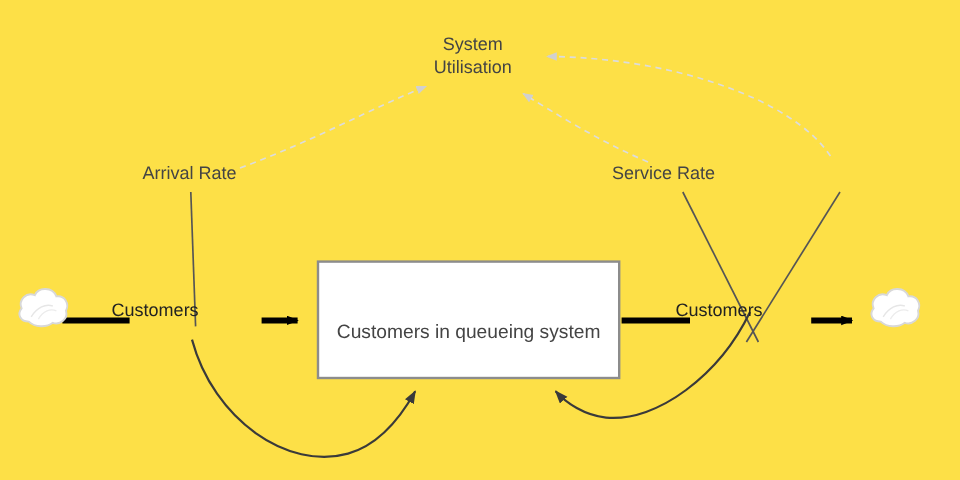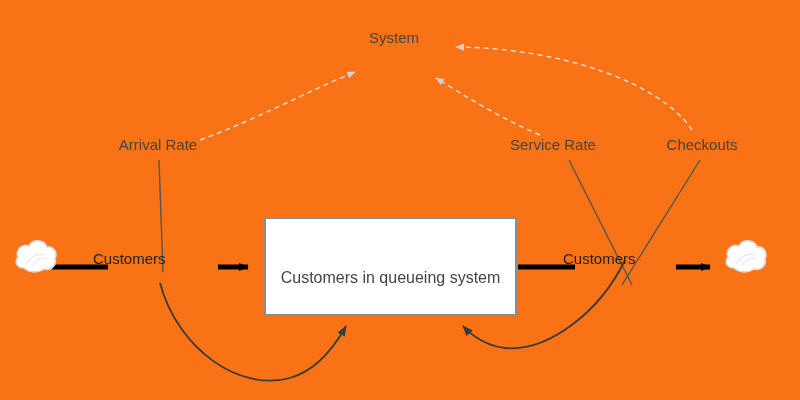--- a/index.html
+++ b/index.html
@@ -10,21 +10,21 @@
   body {
     width: 800px;
     height: 400px;
     font-family: "Liberation Sans", sans-serif;
     overflow: hidden;
   }
   #diagram-root {
     position: relative;
     width: 800px;
     height: 400px;
-    background: #f97316;
+    background: #fde047;
   }
   #diagram-svg {
     position: absolute;
     top: 0;
     left: 0;
     width: 800px;
     height: 400px;
   }
   .node-label {
     position: absolute;
@@ -138,27 +138,27 @@
                C 764,246 768,253 765,259
                C 767,266 760,271 754,269
                C 749,273 739,273 734,268 Z" fill="#ffffff" stroke="#d8d8d8" stroke-width="1.6"></path>
       <path d="M 736,264 C 741,256 748,253 754,255" fill="none" stroke="#e6e6e6" stroke-width="1.2"></path>
       <path d="M 742,266 C 746,259 752,257 757,259" fill="none" stroke="#ececec" stroke-width="1.1"></path>
     </g>
   </svg>
 
   <div class="node-label two-line" style="left: 324px; top: 28px; width: 140px;">
     <div>System</div>
+    <div>Utilisation</div>
   </div>
 
   <div class="node-label" style="left: 98px; top: 136px; width: 120px;">Arrival Rate</div>
 
   <div class="node-label" style="left: 493px; top: 136px; width: 120px;">Service Rate</div>
 
-  <div class="node-label" style="left: 647px; top: 136px; width: 110px;">Checkouts</div>
 
   <div class="flow-label two-line" style="left: 93px; top: 249px; width: 140px;">
     <div>Customers</div>
   </div>
 
   <div class="flow-label two-line" style="left: 563px; top: 249px; width: 140px;">
     <div>Customers</div>
   </div>
 
   <div class="stock-label" style="left: 265px; top: 257px; width: 251px;">Customers in queueing system</div>

